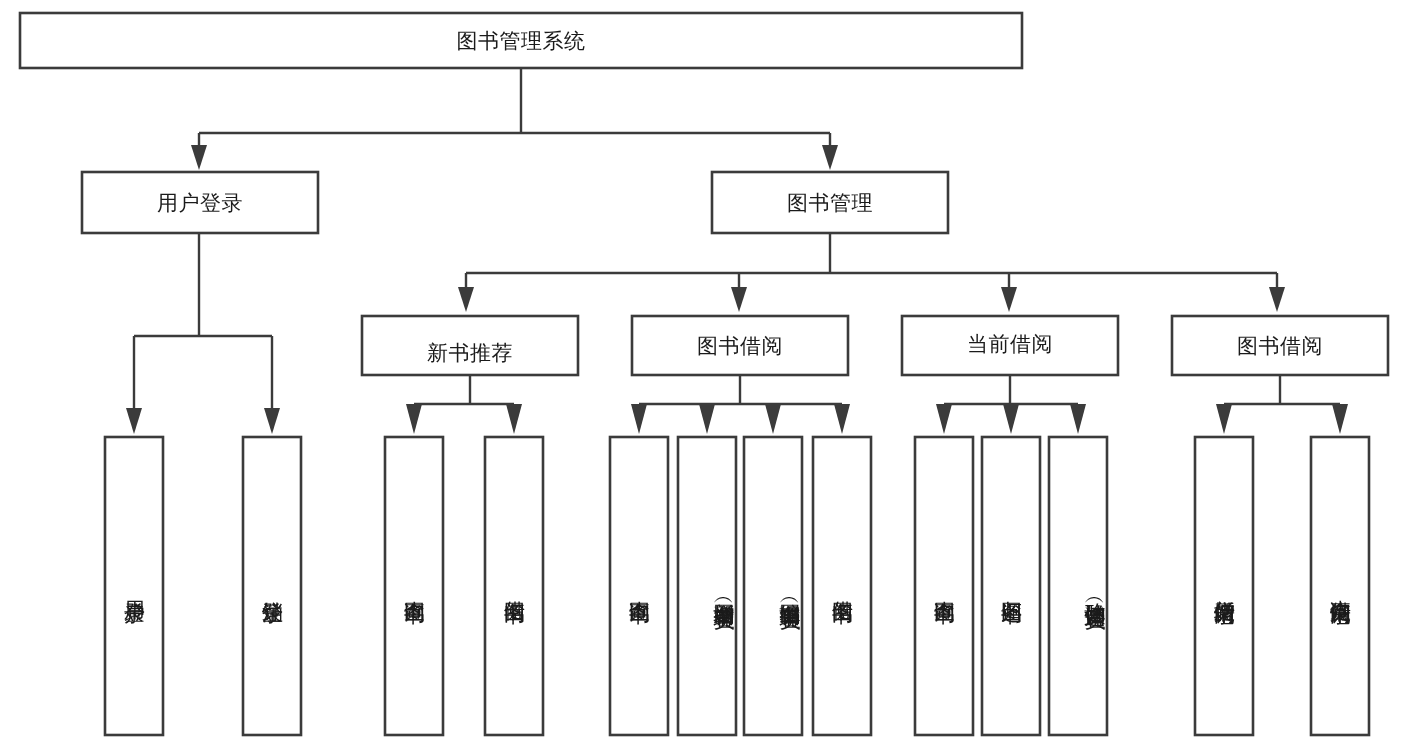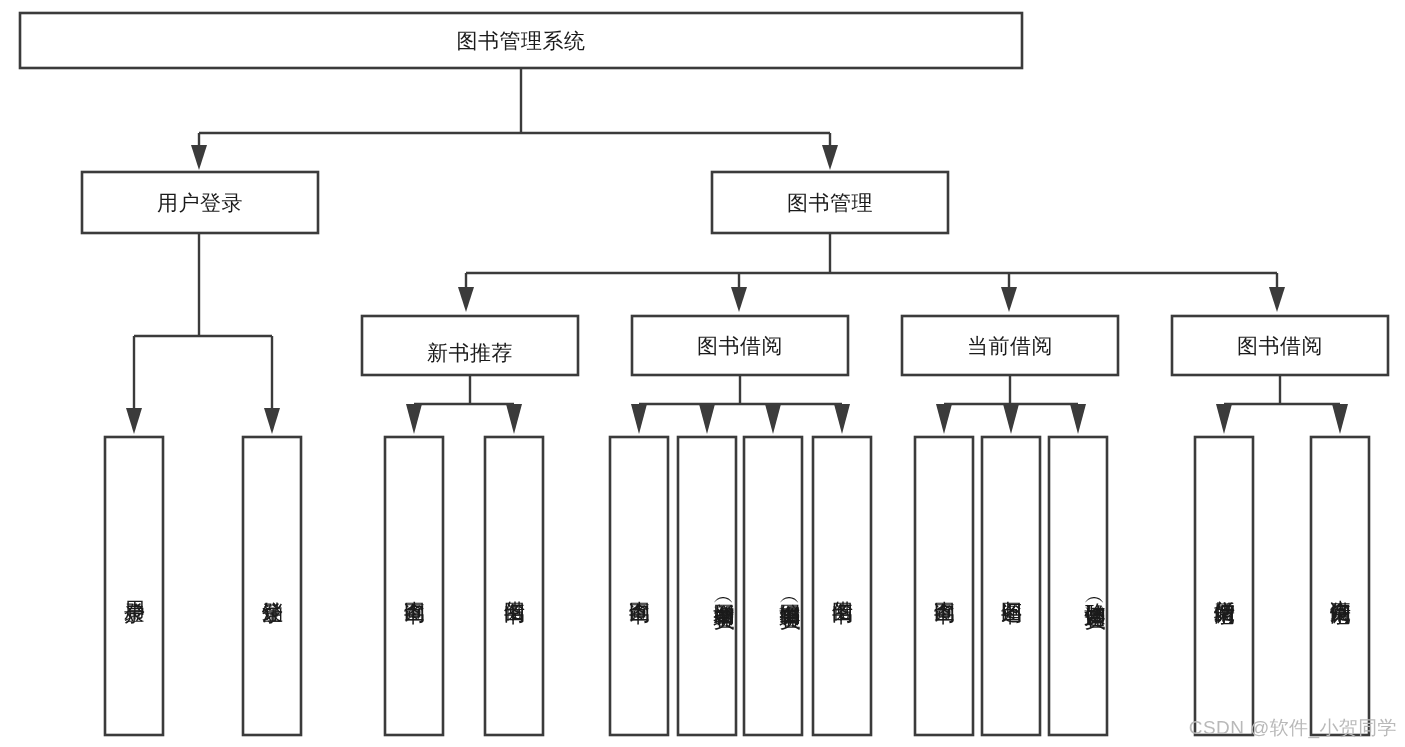--- a/index.html
+++ b/index.html
@@ -183,36 +183,35 @@
     <rect class="node-box" x="1311" y="437" width="58" height="298"></rect>
   </svg>
 
   <div class="node-label-h" style="left:20px; top:13px; width:1002px; height:55px;border-radius:24px;">图书管理系统</div>
 
   <div class="node-label-h" style="left:82px; top:172px; width:236px; height:61px;">用户登录</div>
   <div class="node-label-h" style="left:712px; top:172px; width:236px; height:61px;">图书管理</div>
 
   <div class="node-label-h" style="left:362px; top:316px; width:216px; height:74px;">新书推荐</div>
   <div class="node-label-h" style="left:632px; top:316px; width:216px; height:59px;">图书借阅</div>
-  <div class="node-label-h" style="left:902px; top:316px; width:216px; height:59px;">当前借阅</div>
+  <div class="node-label-h" style="left:902px; top:316px; width:216px; height:59px;font-family:Liberation Mono, monospace;">当前借阅</div>
   <div class="node-label-h" style="left:1172px; top:316px; width:216px; height:59px;">图书借阅</div>
 
   <div class="node-label-v" style="left:105px; top:437px; width:58px; height:298px;">用户登录</div>
   <div class="node-label-v" style="left:243px; top:437px; width:58px; height:298px;">注销登录</div>
 
   <div class="node-label-v" style="left:385px; top:437px; width:58px; height:298px;">查询图书</div>
   <div class="node-label-v" style="left:485px; top:437px; width:58px; height:298px;">借阅图书</div>
 
   <div class="node-label-v" style="left:610px; top:437px; width:58px; height:298px;">查询图书</div>
   <div class="node-label-v" style="left:678px; top:437px; width:58px; height:298px; align-items:flex-start; padding-top:8px; box-sizing:border-box;">新增图书（管理员）</div>
   <div class="node-label-v" style="left:744px; top:437px; width:58px; height:298px; align-items:flex-start; padding-top:8px; box-sizing:border-box;">编辑图书（管理员）</div>
   <div class="node-label-v" style="left:813px; top:437px; width:58px; height:298px;">借阅图书</div>
 
   <div class="node-label-v" style="left:915px; top:437px; width:58px; height:298px;">查询图书</div>
   <div class="node-label-v" style="left:982px; top:437px; width:58px; height:298px;">归还图书</div>
   <div class="node-label-v" style="left:1049px; top:437px; width:58px; height:298px; align-items:flex-start; padding-top:8px; box-sizing:border-box;">确认归还（管理员）</div>
 
   <div class="node-label-v" style="left:1195px; top:437px; width:58px; height:298px;">新增借阅记录</div>
   <div class="node-label-v" style="left:1311px; top:437px; width:58px; height:298px;">查询借阅记录</div>
 
-  <div class="watermark">CSDN @软件_小贺同学</div>
 
 </div>
 
 </body></html>

